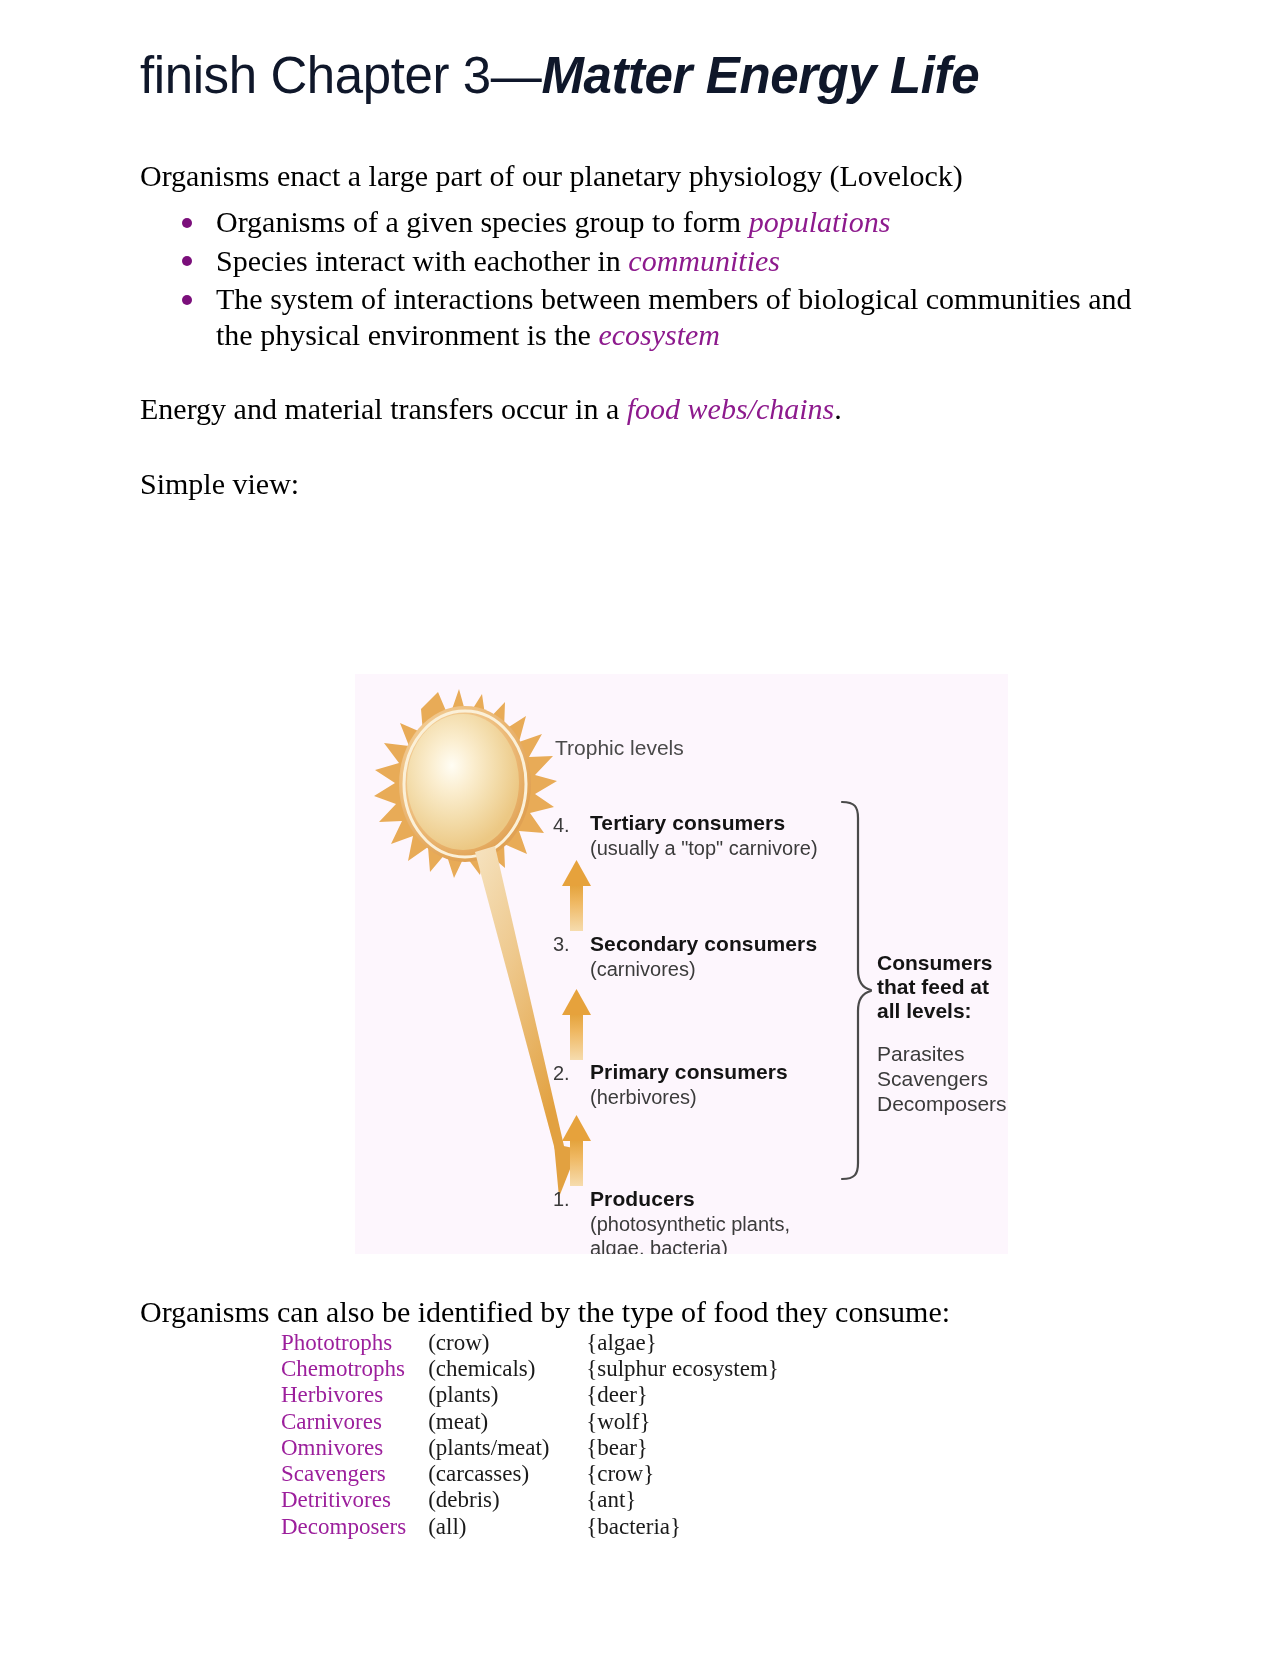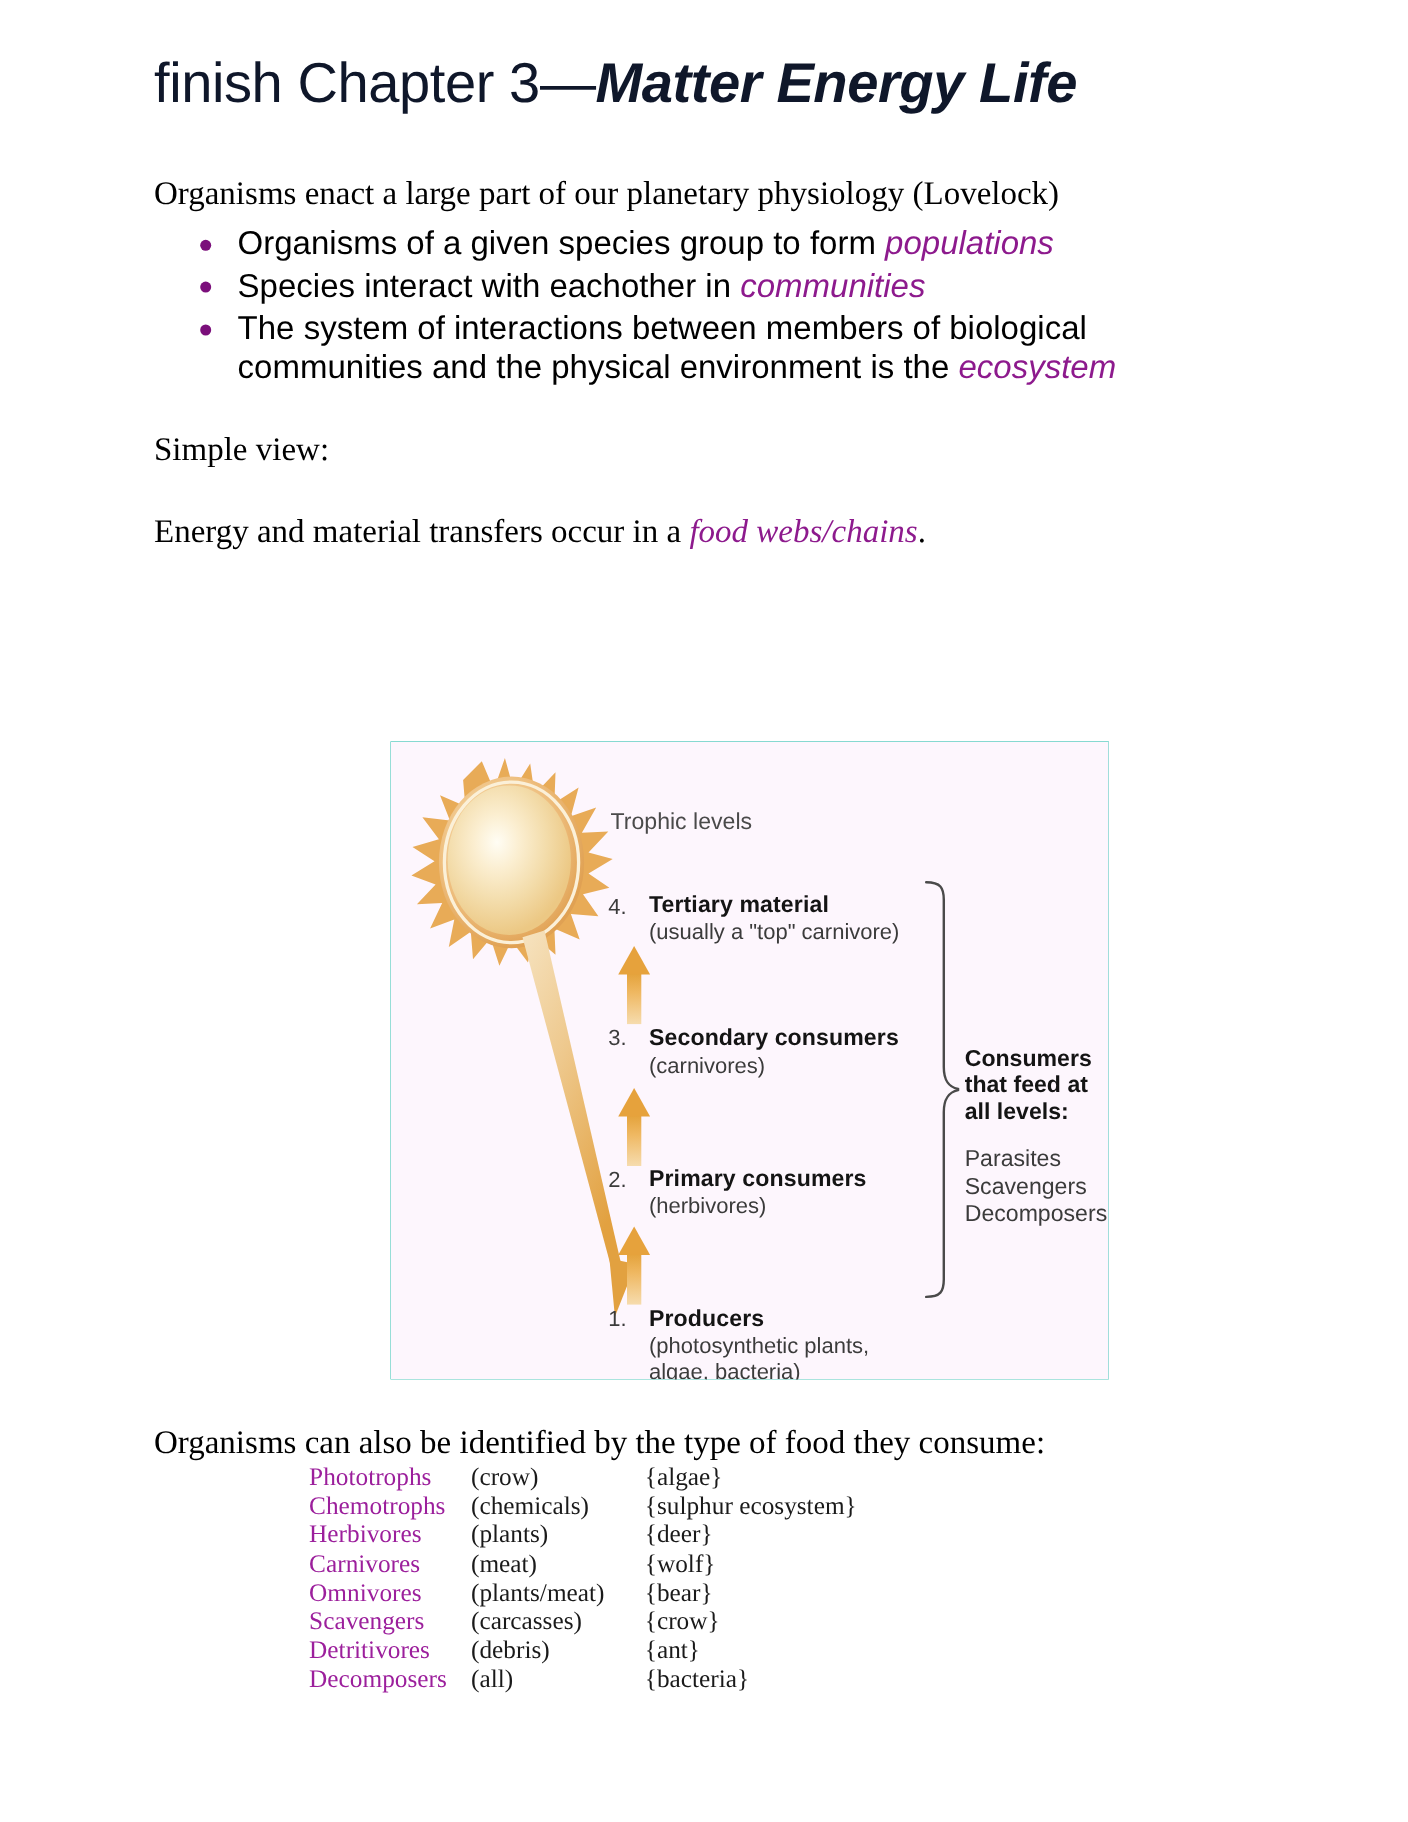--- a/index.html
+++ b/index.html
@@ -67,21 +67,21 @@
   .para-foodweb  { margin-top: 38px; }
   .para-simple   { margin-top: 38px; }
 
   .bullets {
     list-style: none;
     margin: 10px 0 0 0;
     padding: 0 0 0 38px;
   }
   .bullets li {
     position: relative;
-    font-family: Liberation Sans, sans-serif;
+    font-family: Liberation Serif, serif;
     font-size: 30px;
     line-height: 1.21;
     padding-left: 38px;
     margin: 0 0 2px 0;
   }
   .bullets li .bullet-dot {
     position: absolute;
     left: 4px;
     top: 0.46em;
     width: 10px;
@@ -209,23 +209,23 @@
       <span class="bullet-dot"></span><span>Organisms of a given species group to form </span><span class="purple-italic">populations</span>
     </li>
     <li>
       <span class="bullet-dot"></span><span>Species interact with eachother in </span><span class="purple-italic">communities</span>
     </li>
     <li>
       <span class="bullet-dot"></span><span>The system of interactions between members of biological communities and the physical environment is the </span><span class="purple-italic">ecosystem</span>
     </li>
   </ul>
 
+  <p class="para para-foodweb"><span>Energy and material transfers occur in a </span><span class="purple-italic">food webs/chains</span><span>.</span></p>
+
   <p class="para para-simple">Simple view:</p>
-
-  <p class="para para-foodweb"><span>Energy and material transfers occur in a </span><span class="purple-italic">food webs/chains</span><span>.</span></p>
 
   <div class="figure-wrap">
     <svg class="fig-svg" viewBox="0 0 653 580" xmlns="http://www.w3.org/2000/svg">
       <defs>
         <radialGradient id="sunGrad" cx="42%" cy="40%" r="60%">
           <stop offset="0%" stop-color="#fdf3dd"></stop>
           <stop offset="35%" stop-color="#f6deb0"></stop>
           <stop offset="70%" stop-color="#eebe7e"></stop>
           <stop offset="100%" stop-color="#e0a153"></stop>
         </radialGradient>
@@ -291,21 +291,21 @@
 
       <g fill="none" stroke="#4a4a4a" stroke-width="2.2" stroke-linecap="round">
         <path d="M 487 128 C 500 128 503 133 503 144 L 503 296 C 503 308 507 314 516 316"></path>
         <path d="M 487 505 C 500 505 503 500 503 489 L 503 337 C 503 325 507 319 516 317"></path>
       </g>
     </svg>
 
     <div class="fig-label fig-trophic-title">Trophic levels</div>
 
     <div class="fig-label fig-num lvl4-num">4.</div>
-    <div class="fig-label fig-bold lvl4-title">Tertiary material</div>
+    <div class="fig-label fig-bold lvl4-title">Tertiary consumers</div>
     <div class="fig-label fig-sub lvl4-sub">(usually a "top" carnivore)</div>
 
     <div class="fig-label fig-num lvl3-num">3.</div>
     <div class="fig-label fig-bold lvl3-title">Secondary consumers</div>
     <div class="fig-label fig-sub lvl3-sub">(carnivores)</div>
 
     <div class="fig-label fig-num lvl2-num">2.</div>
     <div class="fig-label fig-bold lvl2-title">Primary consumers</div>
     <div class="fig-label fig-sub lvl2-sub">(herbivores)</div>
 

